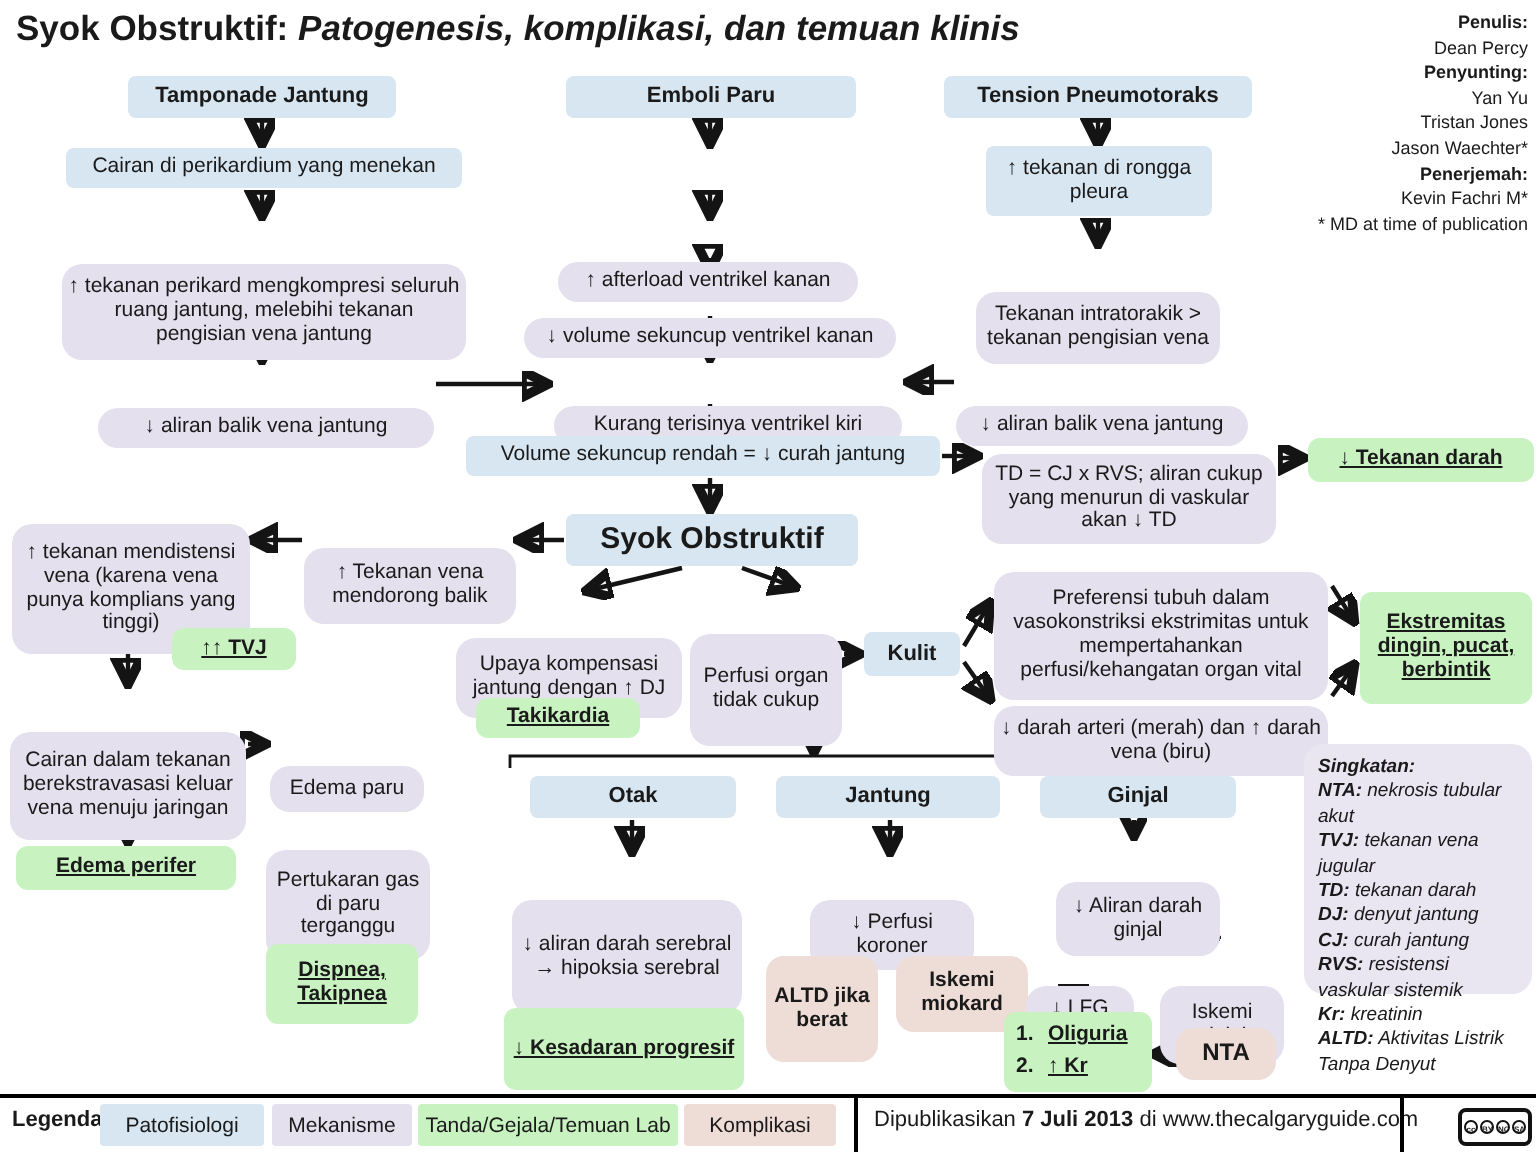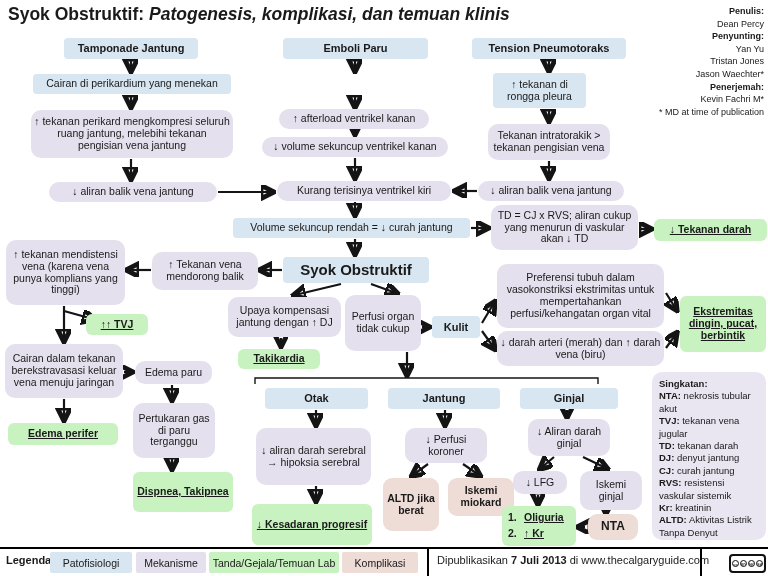--- a/index.html
+++ b/index.html
@@ -4,32 +4,32 @@
 <style>
   html,body{margin:0;padding:0;background:#fff;}
   #canvas{position:relative;width:768px;height:576px;background:#fff;overflow:hidden;
           font-family:"Liberation Sans",sans-serif;color:#1a1a1a;}
   #arrows{position:absolute;left:0;top:0;z-index:0;}
   #arrows path{stroke:#141414;stroke-width:2.2;fill:none;}
   #arrows path.thin{stroke-width:1.4;}
   .node{position:absolute;z-index:1;display:flex;align-items:center;justify-content:center;
         text-align:center;font-size:10.5px;line-height:1.14;padding:1px 3px;box-sizing:border-box;}
   .patho{background:var(--patho,#d7e6f1);border-radius:4px;}
-  .mech{background:var(--mech,#e4e0ed);border-radius:10px;}
+  .mech{background:var(--mech,#e4e0ed);border-radius:10px;margin-top:22px;}
   .sign{background:var(--sign,#c8f2c0);border-radius:6px;font-weight:bold;text-decoration:underline;}
   .comp{background:var(--comp,#eedcd6);border-radius:9px;font-weight:bold;}
   .hdr{font-weight:bold;font-size:11px;}
   .big{font-weight:bold;font-size:15px;}
   #title{position:absolute;left:8px;top:4px;font-size:17.5px;font-weight:bold;white-space:nowrap;z-index:1;}
   #title .it{font-style:italic;}
   #credits{position:absolute;right:4px;top:5px;text-align:right;font-size:9px;line-height:12.6px;z-index:1;}
   #credits .b{font-weight:bold;}
-  #abbr{position:absolute;left:652px;top:372px;width:114px;height:168px;background:var(--abbr_bg,#e9e6f2);
+  #abbr{position:absolute;left:652px;top:372px;width:114px;height:125px;background:var(--abbr_bg,#e9e6f2);
         border-radius:10px;padding:6px 7px;box-sizing:border-box;font-size:9.5px;line-height:12.4px;
-        text-align:left;z-index:1;}
+        text-align:left;z-index:1;font-style:italic;}
   #abbr .b{font-weight:bold;}
   #oliguria{justify-content:flex-start;padding-left:6px;}
   #oliguria .ol{font-weight:bold;text-align:left;font-size:10.5px;line-height:1.5;}
   #oliguria .num{text-decoration:none;display:inline-block;width:16px;}
   #oliguria .ul{text-decoration:underline;}
   #footer-rule{position:absolute;left:0;top:547px;width:768px;height:2px;background:#000;z-index:1;}
   .vdiv{position:absolute;top:548px;width:2px;height:28px;background:#000;z-index:1;}
   #legend-label{position:absolute;left:6px;top:554px;font-size:11px;font-weight:bold;z-index:1;}
   .lg{position:absolute;top:552px;height:21px;display:flex;align-items:center;justify-content:center;
       font-size:10.5px;z-index:1;border-radius:2px;}
@@ -113,21 +113,21 @@
     <div class="b">Penerjemah:</div>
     <div>Kevin Fachri M*</div>
     <div>* MD at time of publication</div>
   </div>
 
   <div class="node patho hdr" style="left:64px;top:38px;width:134px;height:21px">Tamponade Jantung</div>
   <div class="node patho hdr" style="left:283px;top:38px;width:145px;height:21px">Emboli Paru</div>
   <div class="node patho hdr" style="left:472px;top:38px;width:154px;height:21px">Tension Pneumotoraks</div>
 
   <div class="node patho" style="left:33px;top:74px;width:198px;height:20px">Cairan di perikardium yang menekan</div>
-  <div class="node patho" style="left:493px;top:73px;width:93px;height:35px">↑ tekanan di rongga pleura</div>
+  <div class="node patho" style="left:493px;top:73px;width:113px;height:35px">↑ tekanan di rongga pleura</div>
 
   <div class="node mech" style="left:31px;top:110px;width:202px;height:48px">↑ tekanan perikard mengkompresi seluruh ruang jantung, melebihi tekanan pengisian vena jantung</div>
   <div class="node mech" style="left:279px;top:109px;width:150px;height:20px">↑ afterload ventrikel kanan</div>
   <div class="node mech" style="left:262px;top:137px;width:186px;height:20px">↓ volume sekuncup ventrikel kanan</div>
   <div class="node mech" style="left:488px;top:124px;width:122px;height:36px">Tekanan intratorakik &gt; tekanan pengisian vena</div>
 
   <div class="node mech" style="left:49px;top:182px;width:168px;height:20px">↓ aliran balik vena jantung</div>
   <div class="node mech" style="left:277px;top:181px;width:174px;height:20px">Kurang terisinya ventrikel kiri</div>
   <div class="node mech" style="left:478px;top:181px;width:146px;height:20px">↓ aliran balik vena jantung</div>
 
@@ -146,21 +146,21 @@
   <div class="node sign" style="left:86px;top:314px;width:62px;height:21px">↑↑ TVJ</div>
   <div class="node mech" style="left:228px;top:297px;width:113px;height:40px">Upaya kompensasi jantung dengan ↑ DJ</div>
   <div class="node sign" style="left:238px;top:349px;width:82px;height:20px">Takikardia</div>
   <div class="node mech" style="left:345px;top:295px;width:76px;height:56px">Perfusi organ tidak cukup</div>
   <div class="node patho hdr" style="left:432px;top:316px;width:48px;height:22px">Kulit</div>
 
   <div class="node mech" style="left:5px;top:344px;width:118px;height:54px">Cairan dalam tekanan berekstravasasi keluar vena menuju jaringan</div>
   <div class="node mech" style="left:135px;top:361px;width:77px;height:23px">Edema paru</div>
   <div class="node sign" style="left:8px;top:423px;width:110px;height:22px">Edema perifer</div>
   <div class="node mech" style="left:133px;top:403px;width:82px;height:55px">Pertukaran gas di paru terganggu</div>
-  <div class="node sign" style="left:133px;top:472px;width:100px;height:40px">Dispnea, Takipnea</div>
+  <div class="node sign" style="left:133px;top:472px;width:76px;height:40px">Dispnea, Takipnea</div>
 
   <div class="node patho hdr" style="left:265px;top:388px;width:103px;height:21px">Otak</div>
   <div class="node patho hdr" style="left:388px;top:388px;width:112px;height:21px">Jantung</div>
   <div class="node patho hdr" style="left:520px;top:388px;width:98px;height:21px">Ginjal</div>
 
   <div class="node mech" style="left:256px;top:428px;width:115px;height:57px">↓ aliran darah serebral → hipoksia serebral</div>
   <div class="node sign" style="left:252px;top:504px;width:120px;height:41px">↓ Kesadaran progresif</div>
 
   <div class="node mech" style="left:405px;top:428px;width:82px;height:35px">↓ Perfusi koroner</div>
   <div class="node comp" style="left:383px;top:478px;width:56px;height:53px">ALTD jika berat</div>

